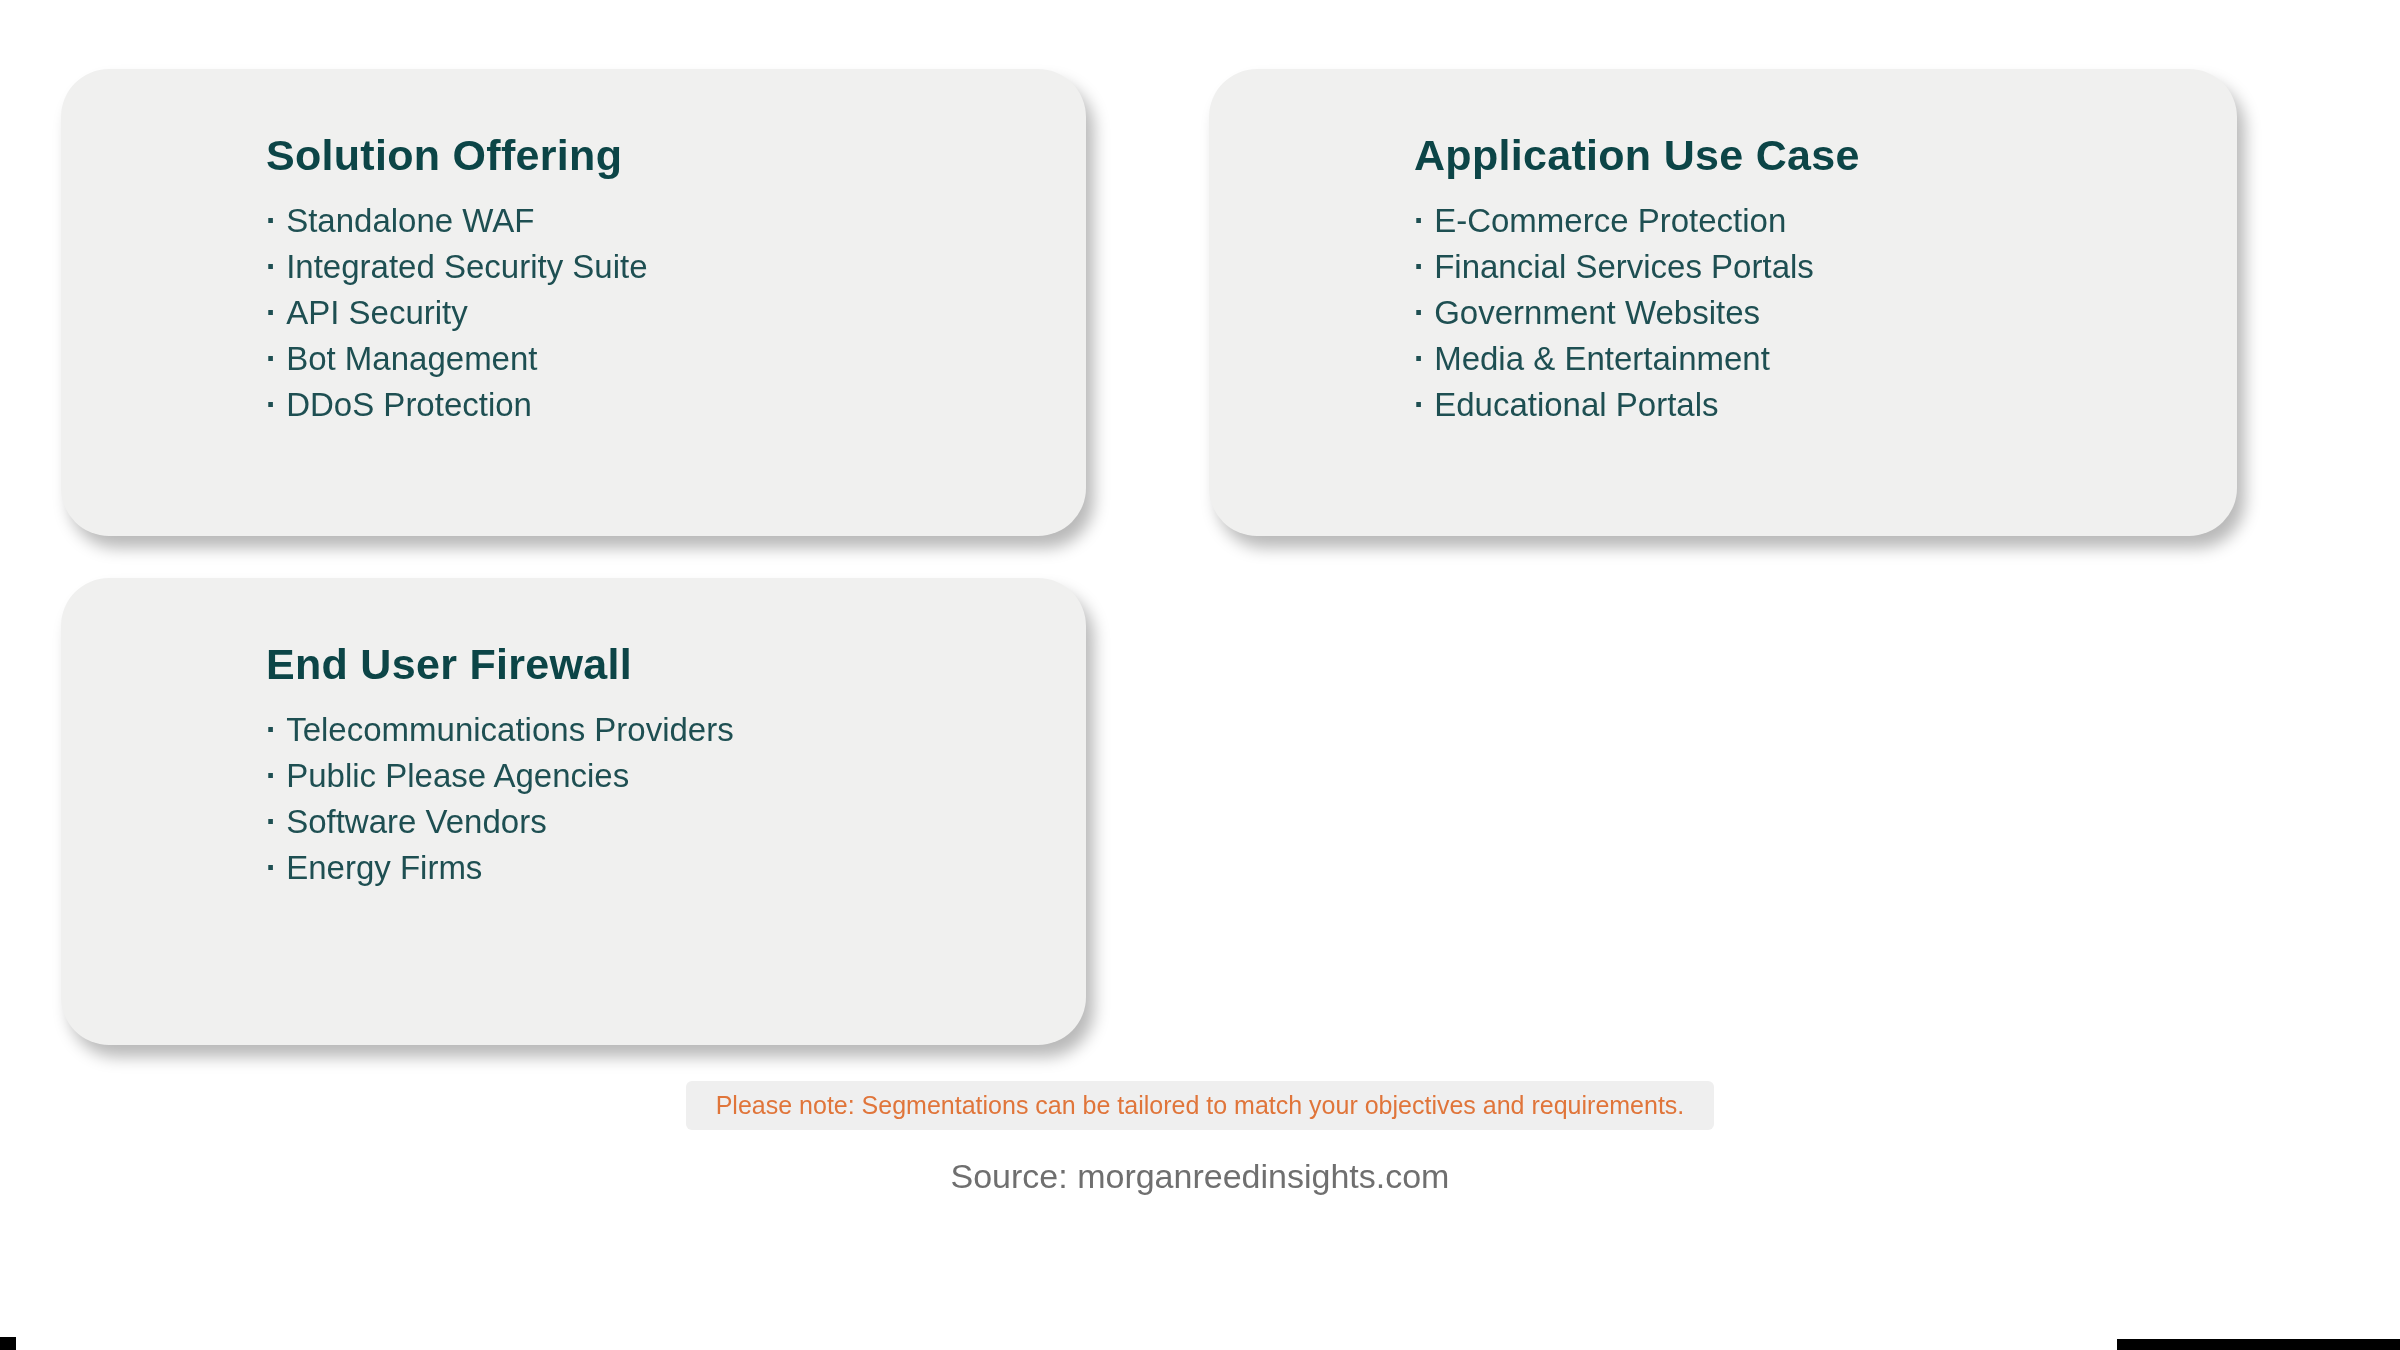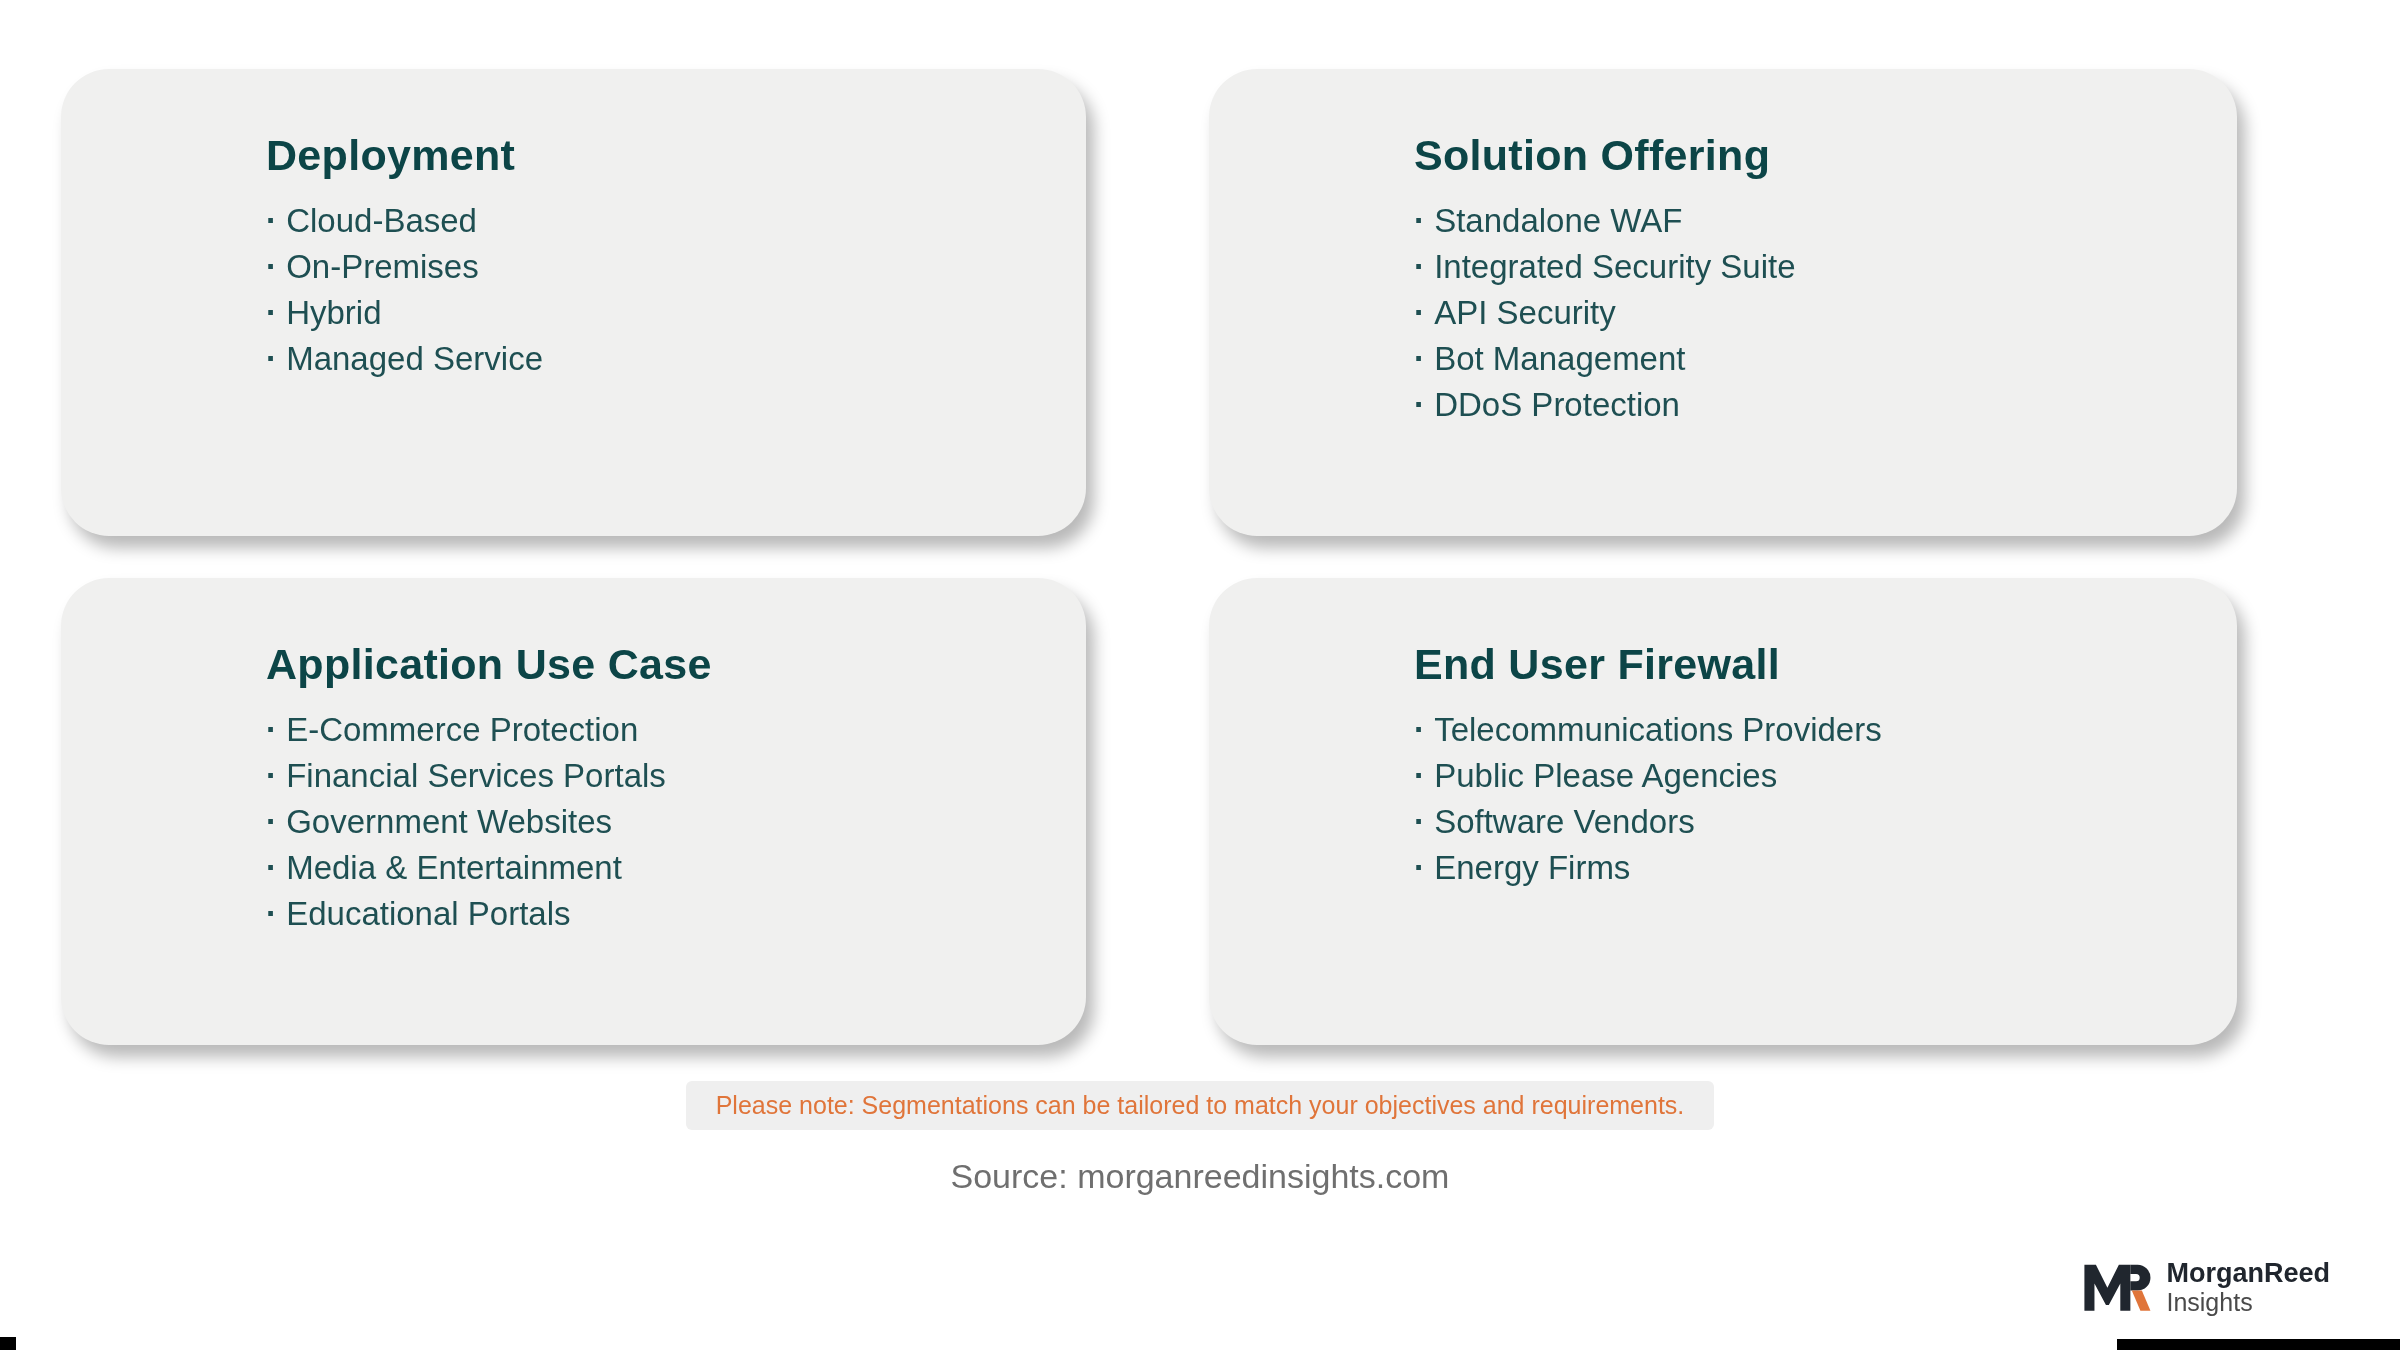--- a/index.html
+++ b/index.html
@@ -117,29 +117,20 @@
   .artifact-br{right:0;bottom:0;width:283px;height:11px;}
 </style>
 </head>
 <body>
 
 <div class="slide">
 
 
   <main class="grid">
 
-    <section class="card">
-      <h2>Deployment</h2>
-      <ul>
-        <li>Cloud-Based</li>
-        <li>On-Premises</li>
-        <li>Hybrid</li>
-        <li>Managed Service</li>
-      </ul>
-    </section>
 
     <section class="card">
       <h2>Solution Offering</h2>
       <ul>
         <li>Standalone WAF</li>
         <li>Integrated Security Suite</li>
         <li>API Security</li>
         <li>Bot Management</li>
         <li>DDoS Protection</li>
       </ul>
@@ -166,28 +157,17 @@
       </ul>
     </section>
 
   </main>
 
   <footer class="footer">
     <div class="note">Please note: Segmentations can be tailored to match your objectives and requirements.</div>
     <div class="source">Source: morganreedinsights.com</div>
   </footer>
 
-  <div class="logo">
-    <svg class="logo-mark" viewBox="0 0 100 78" aria-hidden="true">
-      <polygon points="6,72 6,8 22,8 38,40 54,8 70,8 70,72 56,72 56,34 40,64 36,64 20,34 20,72" fill="#20262e"></polygon>
-      <path d="M70 8 h10 a18 18 0 0 1 0 36 h-10 v-13 h8 a5 5 0 0 0 0-10 h-8 z" fill="#20262e"></path>
-      <polygon points="72,44 86,44 98,72 84,72" fill="#e0753a"></polygon>
-    </svg>
-    <div class="logo-text">
-      <span class="l1">MorganReed</span>
-      <span class="l2">Insights</span>
-    </div>
-  </div>
 
   <div class="artifact artifact-bl"></div>
   <div class="artifact artifact-br"></div>
 
 </div>
 
 </body></html>

